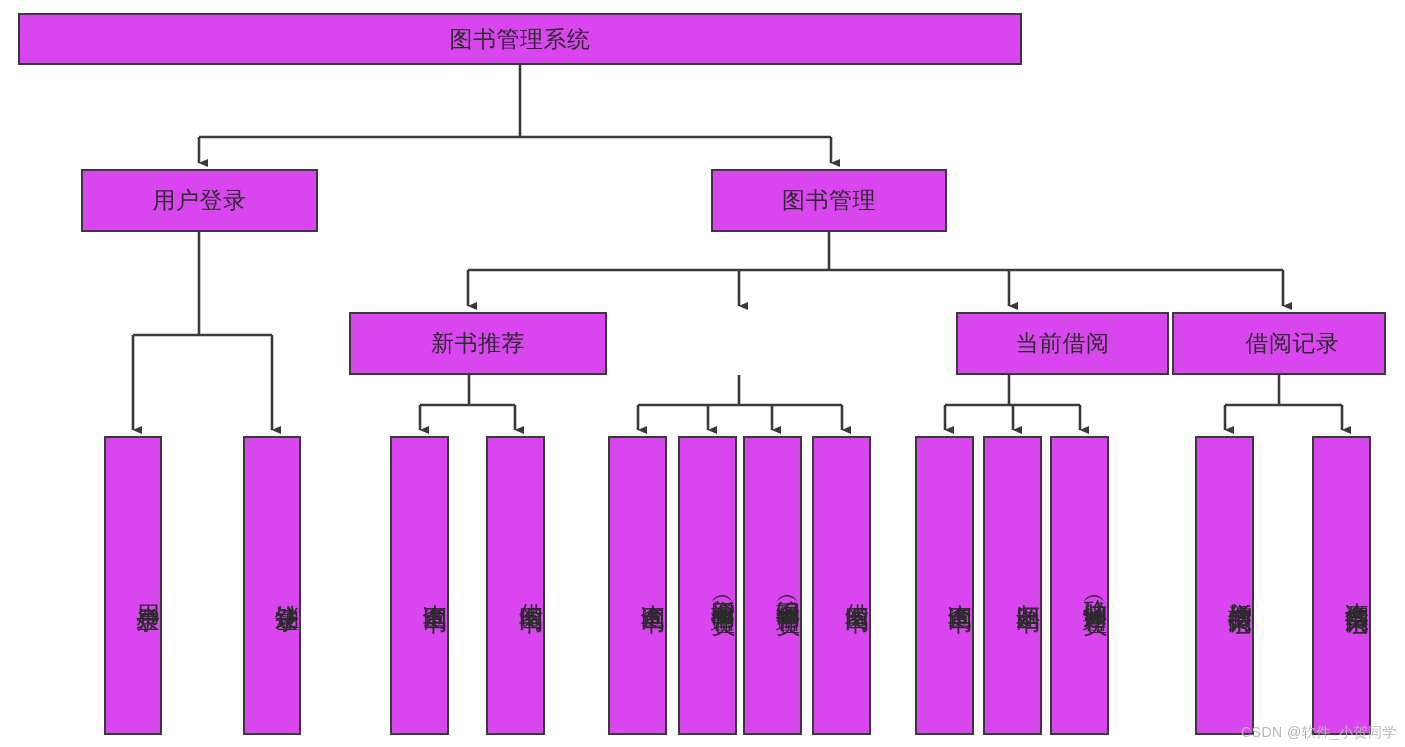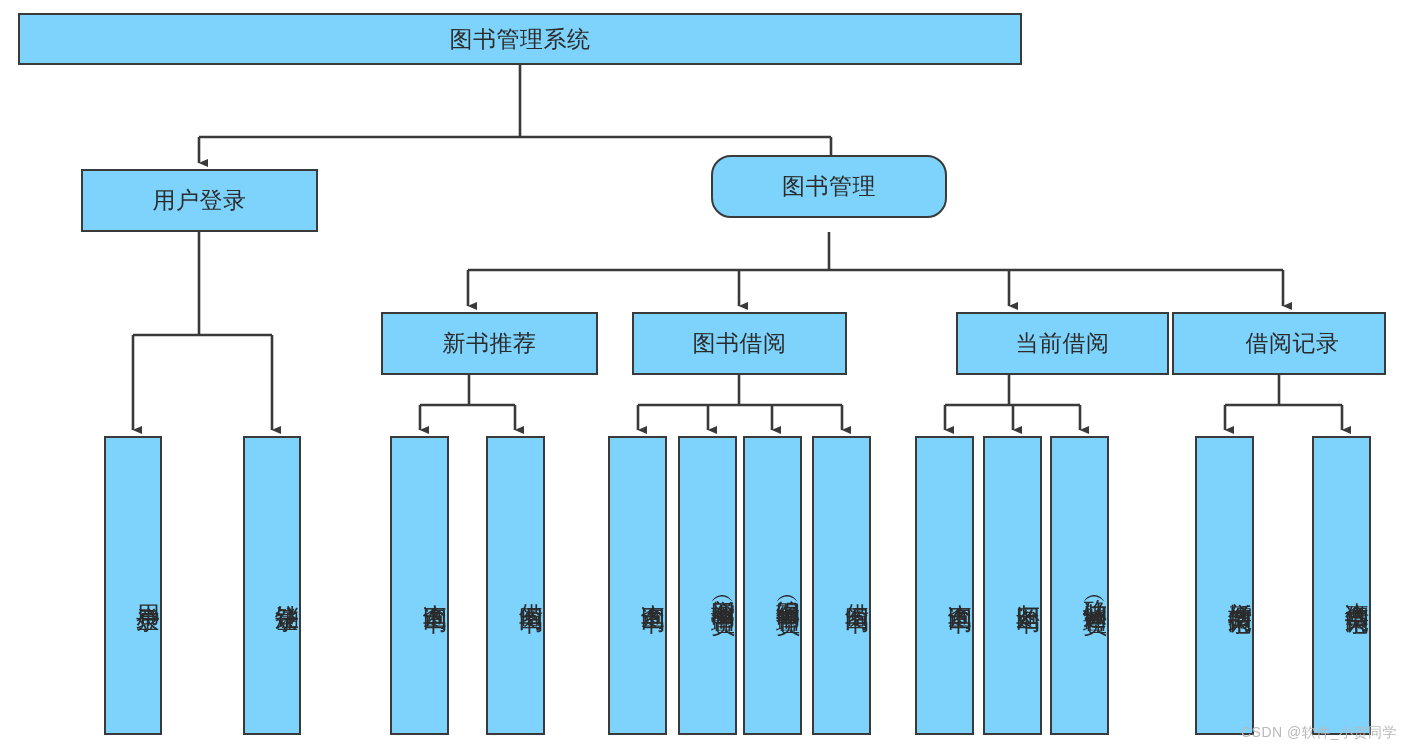--- a/index.html
+++ b/index.html
@@ -9,21 +9,21 @@
     font-family:"Liberation Sans","DejaVu Sans",sans-serif;
     overflow:hidden;
   }
   #canvas{position:relative;width:1405px;height:747px;}
   svg#wires{position:absolute;left:0;top:0;width:1405px;height:747px;}
 
   .node{
     position:absolute;
     box-sizing:border-box;
     border:2.5px solid #3a3a3a;
-    background:#7dd3fc;
+    background:#d946ef;
     display:flex;
     align-items:center;
     justify-content:center;
     color:#2b2b2b;
   }
   .node.h{
     font-size:23px;
     letter-spacing:0.5px;
   }
   .node.v{
@@ -104,29 +104,26 @@
     </g>
   </svg>
 
   <div class="node h" style="left:18px;top:13px;width:1004px;height:52px;">
     <span class="label">图书管理系统</span>
   </div>
 
   <div class="node h" style="left:81px;top:169px;width:237px;height:63px;">
     <span class="label">用户登录</span>
   </div>
-  <div class="node h" style="left:711px;top:155px;width:236px;height:63px;border-radius:20px;">
+  <div class="node h" style="left:711px;top:169px;width:236px;height:63px;">
     <span class="label">图书管理</span>
   </div>
 
-  <div class="node h" style="left:381px;top:312px;width:217px;height:63px;">
+  <div class="node h" style="left:349px;top:312px;width:258px;height:63px;">
     <span class="label">新书推荐</span>
-  </div>
-  <div class="node h" style="left:632px;top:312px;width:215px;height:63px;">
-    <span class="label">图书借阅</span>
   </div>
   <div class="node h" style="left:956px;top:312px;width:213px;height:63px;">
     <span class="label">当前借阅</span>
   </div>
   <div class="node h" style="left:1172px;top:312px;width:214px;height:63px;padding-left:27px;">
     <span class="label">借阅记录</span>
   </div>
 
   <div class="node v" style="left:104px;top:436px;width:58px;height:299px;">
     <span class="label">用户登录</span>

